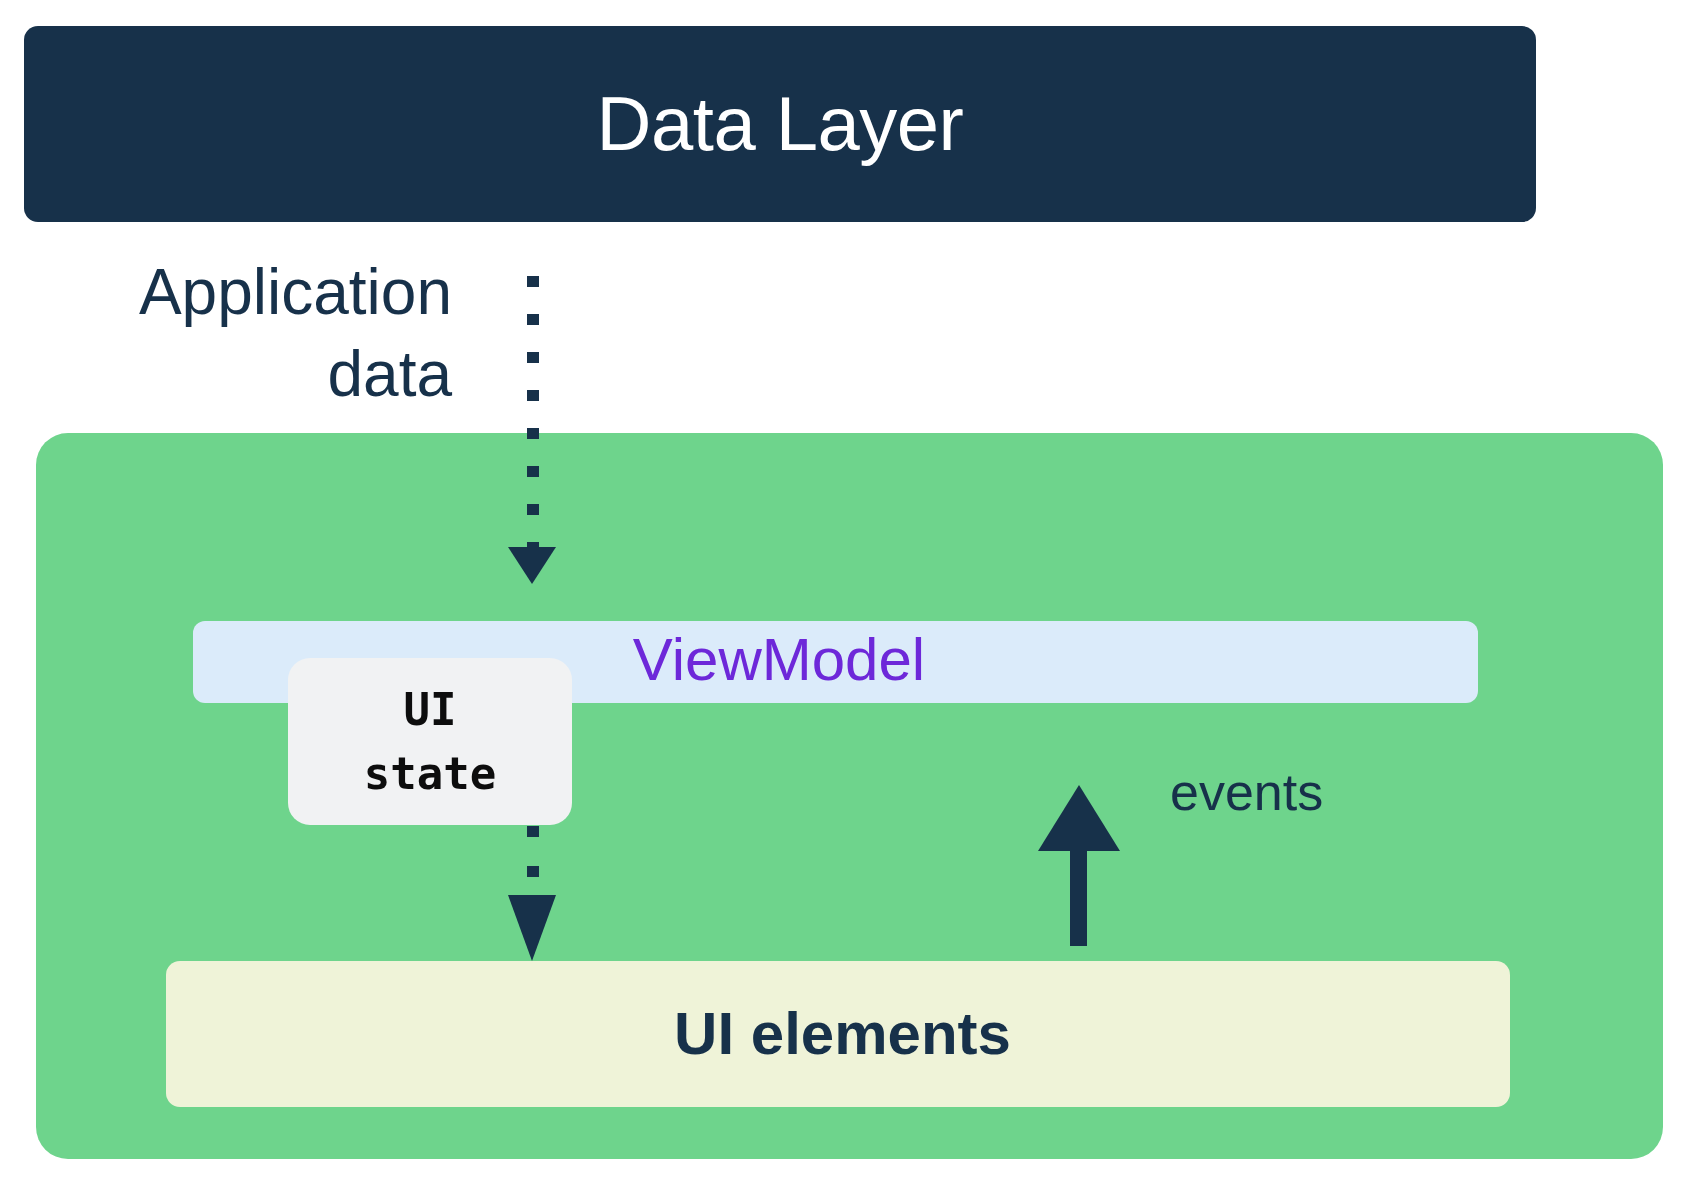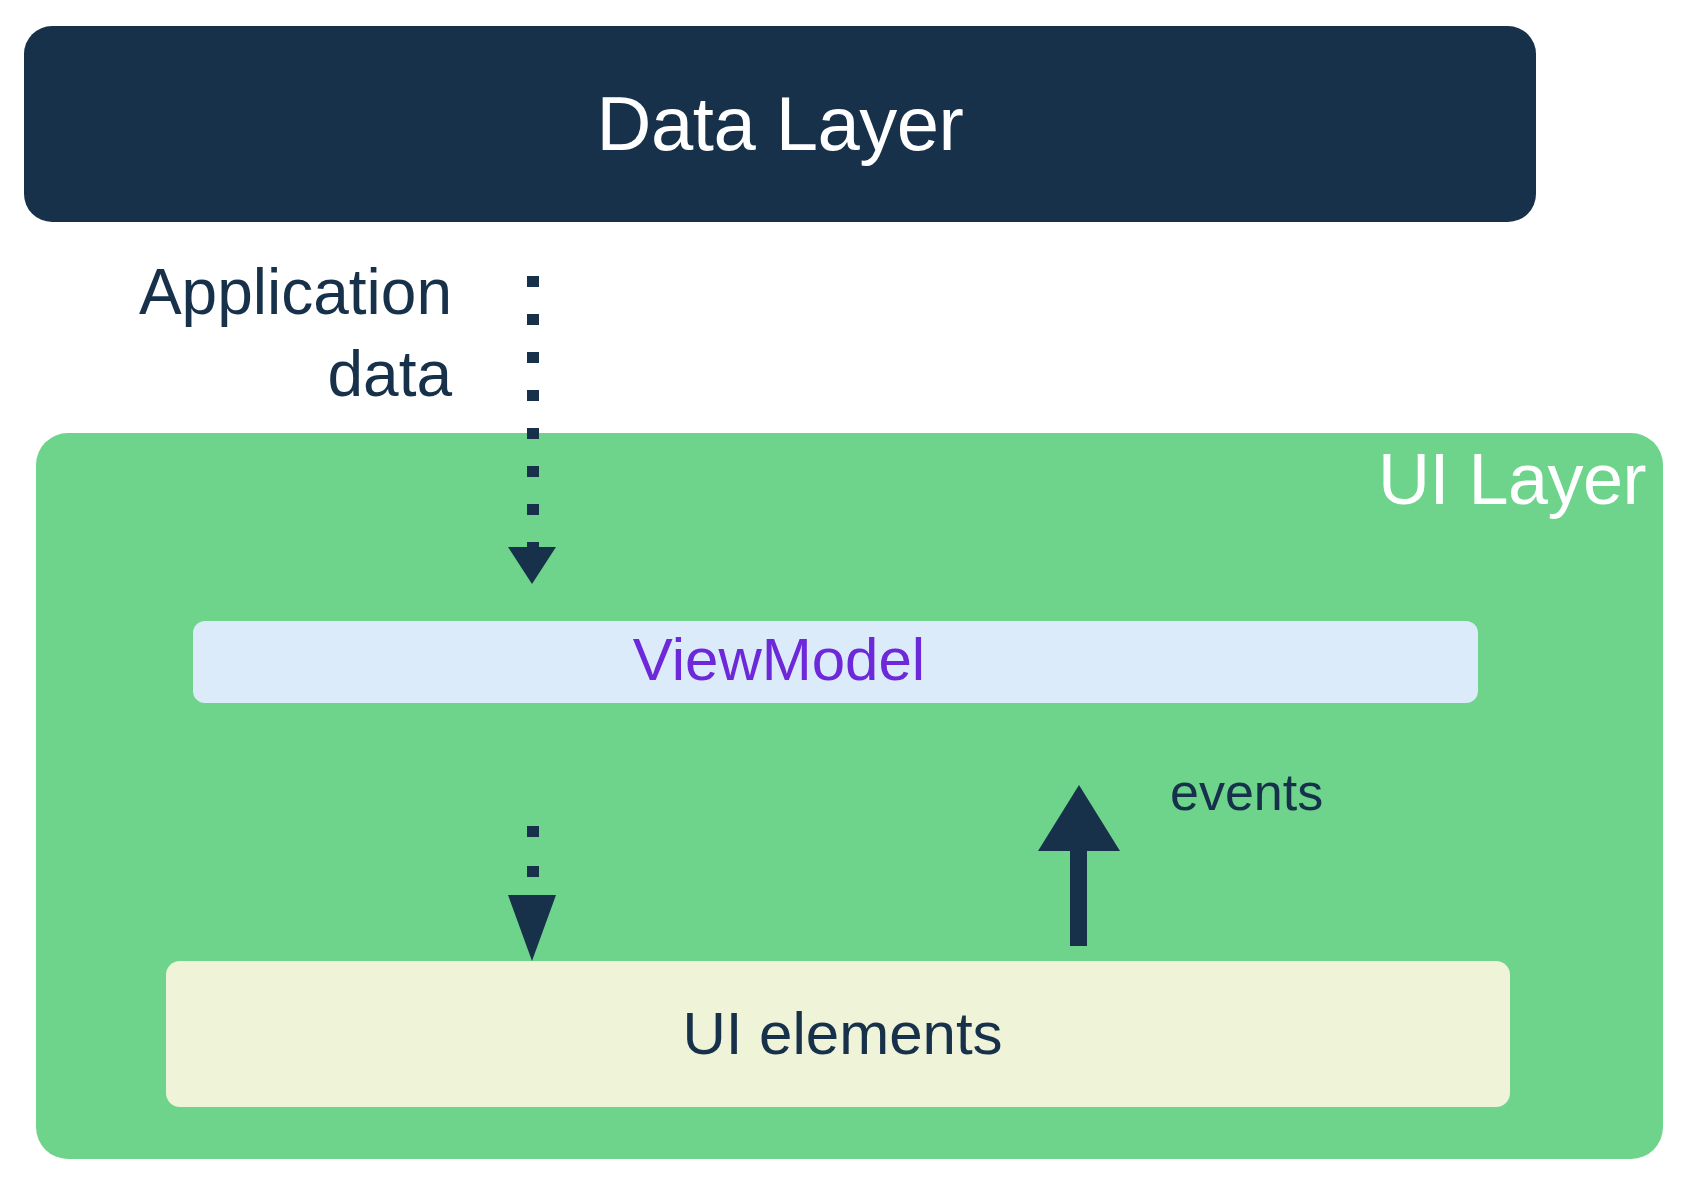--- a/index.html
+++ b/index.html
@@ -19,21 +19,21 @@
   }
 
   
   .data-layer-box {
     position: absolute;
     left: 24px;
     top: 26px;
     width: 1512px;
     height: 196px;
     background: #17314a;
-    border-radius: 28px;
+    border-radius: 14px;
     display: flex;
     align-items: center;
     justify-content: center;
   }
   .data-layer-title {
     color: #ffffff;
     font-size: 76px;
     font-weight: 400;
     letter-spacing: -0.5px;
     line-height: 1;
@@ -202,43 +202,46 @@
     height: 146px;
     background: #eff3d8;
     border-radius: 14px;
     display: flex;
     align-items: center;
     justify-content: center;
   }
   .ui-elements-label {
     color: #17314a;
     font-size: 60px;
-    font-weight: 400;
+    font-weight: 700;
     line-height: 1;
     margin-left: 9px;
   }
 </style>
 </head>
 <body>
 
 <div id="diagram-root">
 
   <div class="data-layer-box">
     <span class="data-layer-title">Data Layer</span>
   </div>
 
   <div class="app-data-label">Application
 data</div>
 
   <div class="ui-layer-box"></div>
-  <div class="ui-layer-title">UI Layer</div>
 
   <div class="viewmodel-box"></div>
   <div class="viewmodel-label">ViewModel</div>
 
+  <div class="ui-state-box">
+    <span class="ui-state-text">UI
+state</span>
+  </div>
 
   <div class="dotted-top"></div>
   <div class="arrowhead-down-1"></div>
 
   <div class="dotted-mid"></div>
   <div class="arrowhead-down-2"></div>
 
   <div class="events-shaft"></div>
   <div class="arrowhead-up"></div>
   <div class="events-label">events</div>

